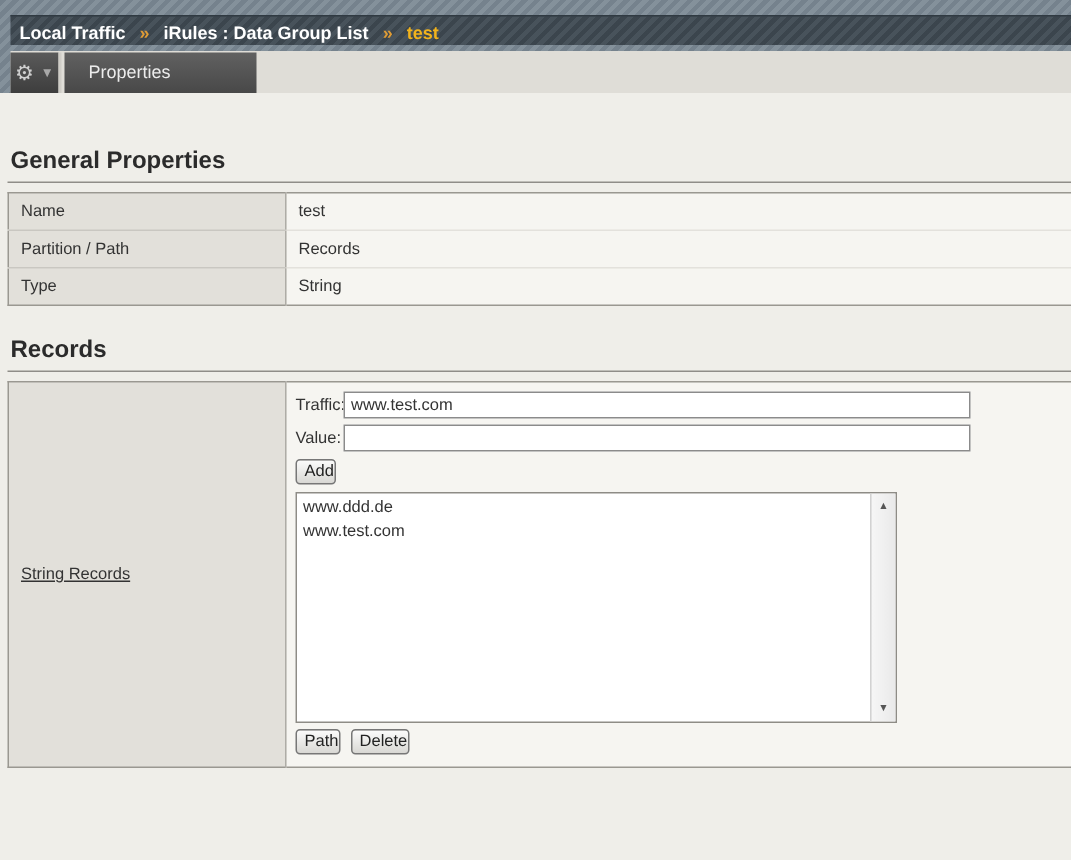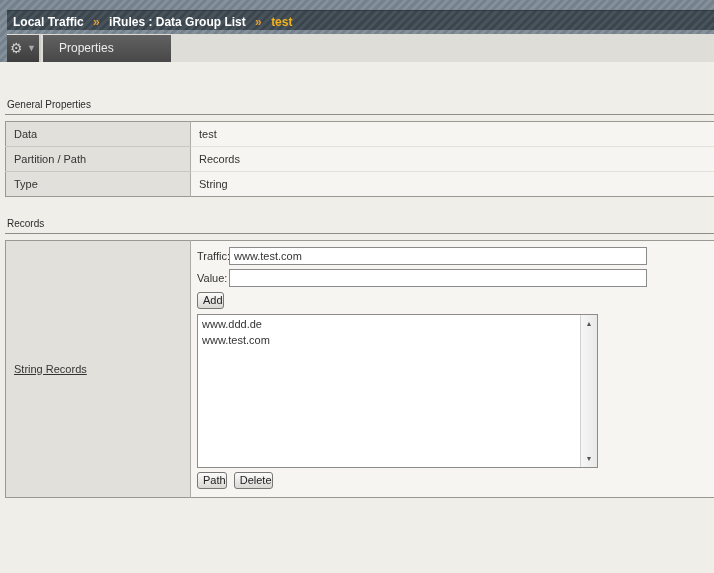--- a/index.html
+++ b/index.html
@@ -54,22 +54,22 @@
     line-height: 26px;
     padding-left: 16px;
     cursor: pointer;
   }
 
   
   .content { position: absolute; top: 62px; left: 0; right: 0; bottom: 0; background: #efeee9; }
 
   .section-title {
     margin-left: 5px;
-    font-size: 10px;
-    font-weight: normal;
+    font-size: 16px;
+    font-weight: bold;
     color: #2b2b2b;
     padding: 0 0 4px 2px;
     border-bottom: 1px solid #8f8d88;
   }
   .section-title.first { margin-top: 37px; }
   .section-title.second { margin-top: 21px; }
 
   table.props {
     margin: 6px 0 0 5px;
     width: 709px;
@@ -173,21 +173,21 @@
   </div>
 </div>
 
 <div class="content">
 
   <div class="section-title first">General Properties</div>
 
   <table class="props">
     <tbody>
         <tr>
-      <td class="lbl">Data</td>
+      <td class="lbl">Name</td>
       <td class="val">test</td>
     </tr>
     <tr>
       <td class="lbl">Partition / Path</td>
       <td class="val">Records</td>
     </tr>
     <tr>
       <td class="lbl">Type</td>
       <td class="val">String</td>
     </tr>

